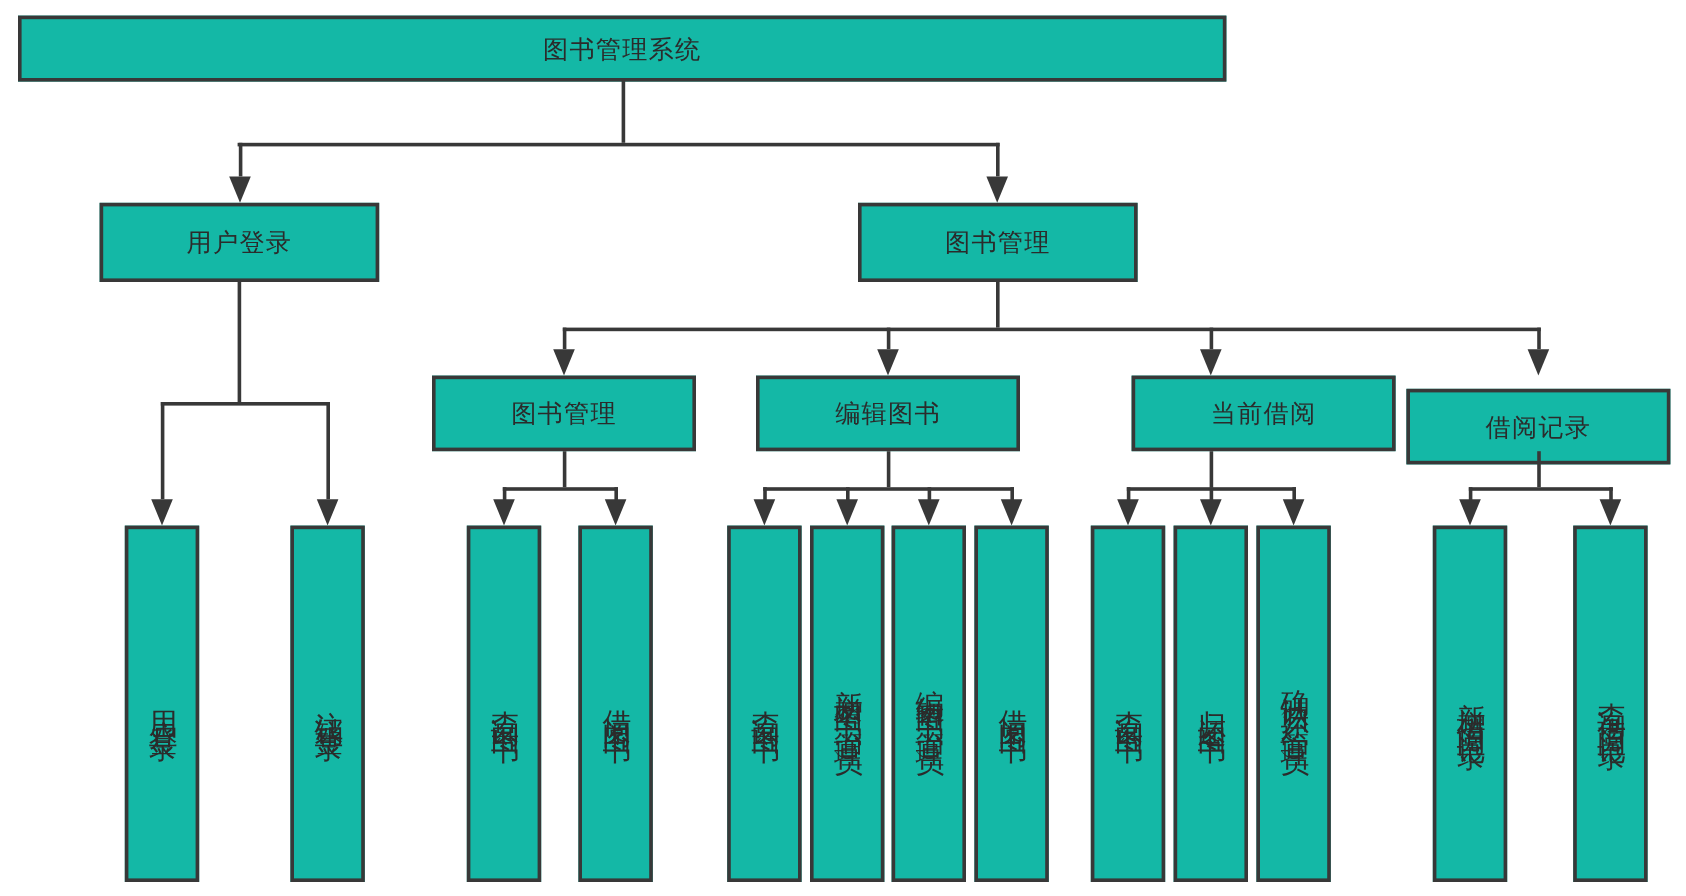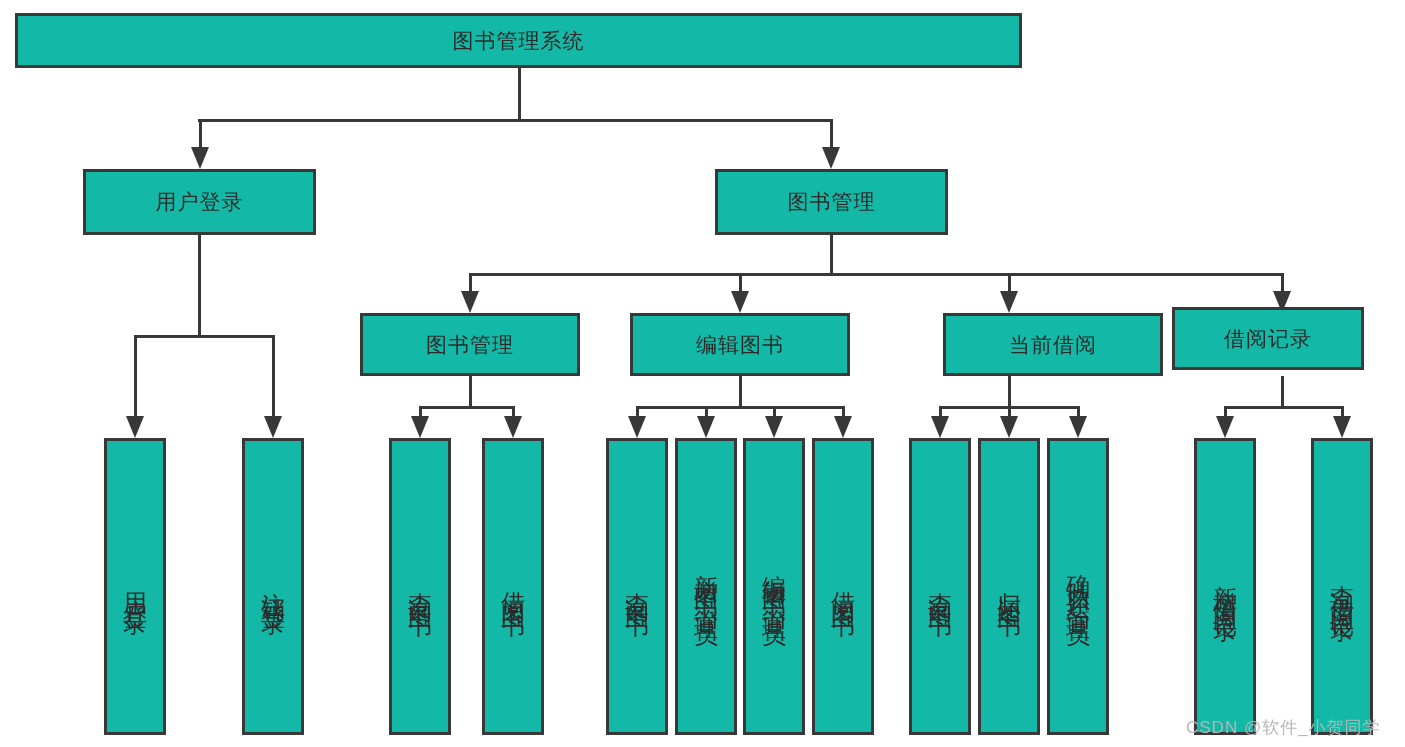--- a/index.html
+++ b/index.html
@@ -93,21 +93,21 @@
   <div class="v-line" style="left:739px;top:273px;height:18px;"></div>
   <div class="arrow-down" style="left:731px;top:291px;"></div>
   <div class="v-line" style="left:1008px;top:273px;height:18px;"></div>
   <div class="arrow-down" style="left:1000px;top:291px;"></div>
   <div class="v-line" style="left:1281px;top:273px;height:18px;"></div>
   <div class="arrow-down" style="left:1273px;top:291px;"></div>
 
   <div class="box" style="left:360px;top:313px;width:220px;height:63px;">图书管理</div>
   <div class="box" style="left:630px;top:313px;width:220px;height:63px;">编辑图书</div>
   <div class="box" style="left:899px;top:313px;width:220px;height:63px;margin-left:44px;">当前借阅</div>
-  <div class="box" style="left:1172px;top:307px;width:192px;height:63px;text-align:center;">借阅记录</div>
+  <div class="box" style="left:1172px;top:324px;width:220px;height:63px;text-align:center;">借阅记录</div>
 
   <div class="v-line" style="left:469px;top:376px;height:30px;"></div>
   <div class="h-line" style="left:419px;top:406px;width:96px;"></div>
   <div class="v-line" style="left:419px;top:406px;height:12px;"></div>
   <div class="arrow-down" style="left:411px;top:416px;"></div>
   <div class="v-line" style="left:512px;top:406px;height:12px;"></div>
   <div class="arrow-down" style="left:504px;top:416px;"></div>
 
   <div class="v-line" style="left:739px;top:376px;height:30px;"></div>
   <div class="h-line" style="left:636px;top:406px;width:209px;"></div>
@@ -147,14 +147,13 @@
   <div class="box leaf" style="left:743px;top:438px;width:62px;height:297px;">编辑图书（管理员）</div>
   <div class="box leaf" style="left:812px;top:438px;width:62px;height:297px;">借阅图书</div>
 
   <div class="box leaf" style="left:909px;top:438px;width:62px;height:297px;">查询图书</div>
   <div class="box leaf" style="left:978px;top:438px;width:62px;height:297px;">归还图书</div>
   <div class="box leaf" style="left:1047px;top:438px;width:62px;height:297px;">确认归还（管理员）</div>
 
   <div class="box leaf" style="left:1194px;top:438px;width:62px;height:297px;">新增借阅记录</div>
   <div class="box leaf" style="left:1311px;top:438px;width:62px;height:297px;">查询借阅记录</div>
 
-  <div class="watermark">CSDN @软件_小贺同学</div>
 </div>
 
 </body></html>

